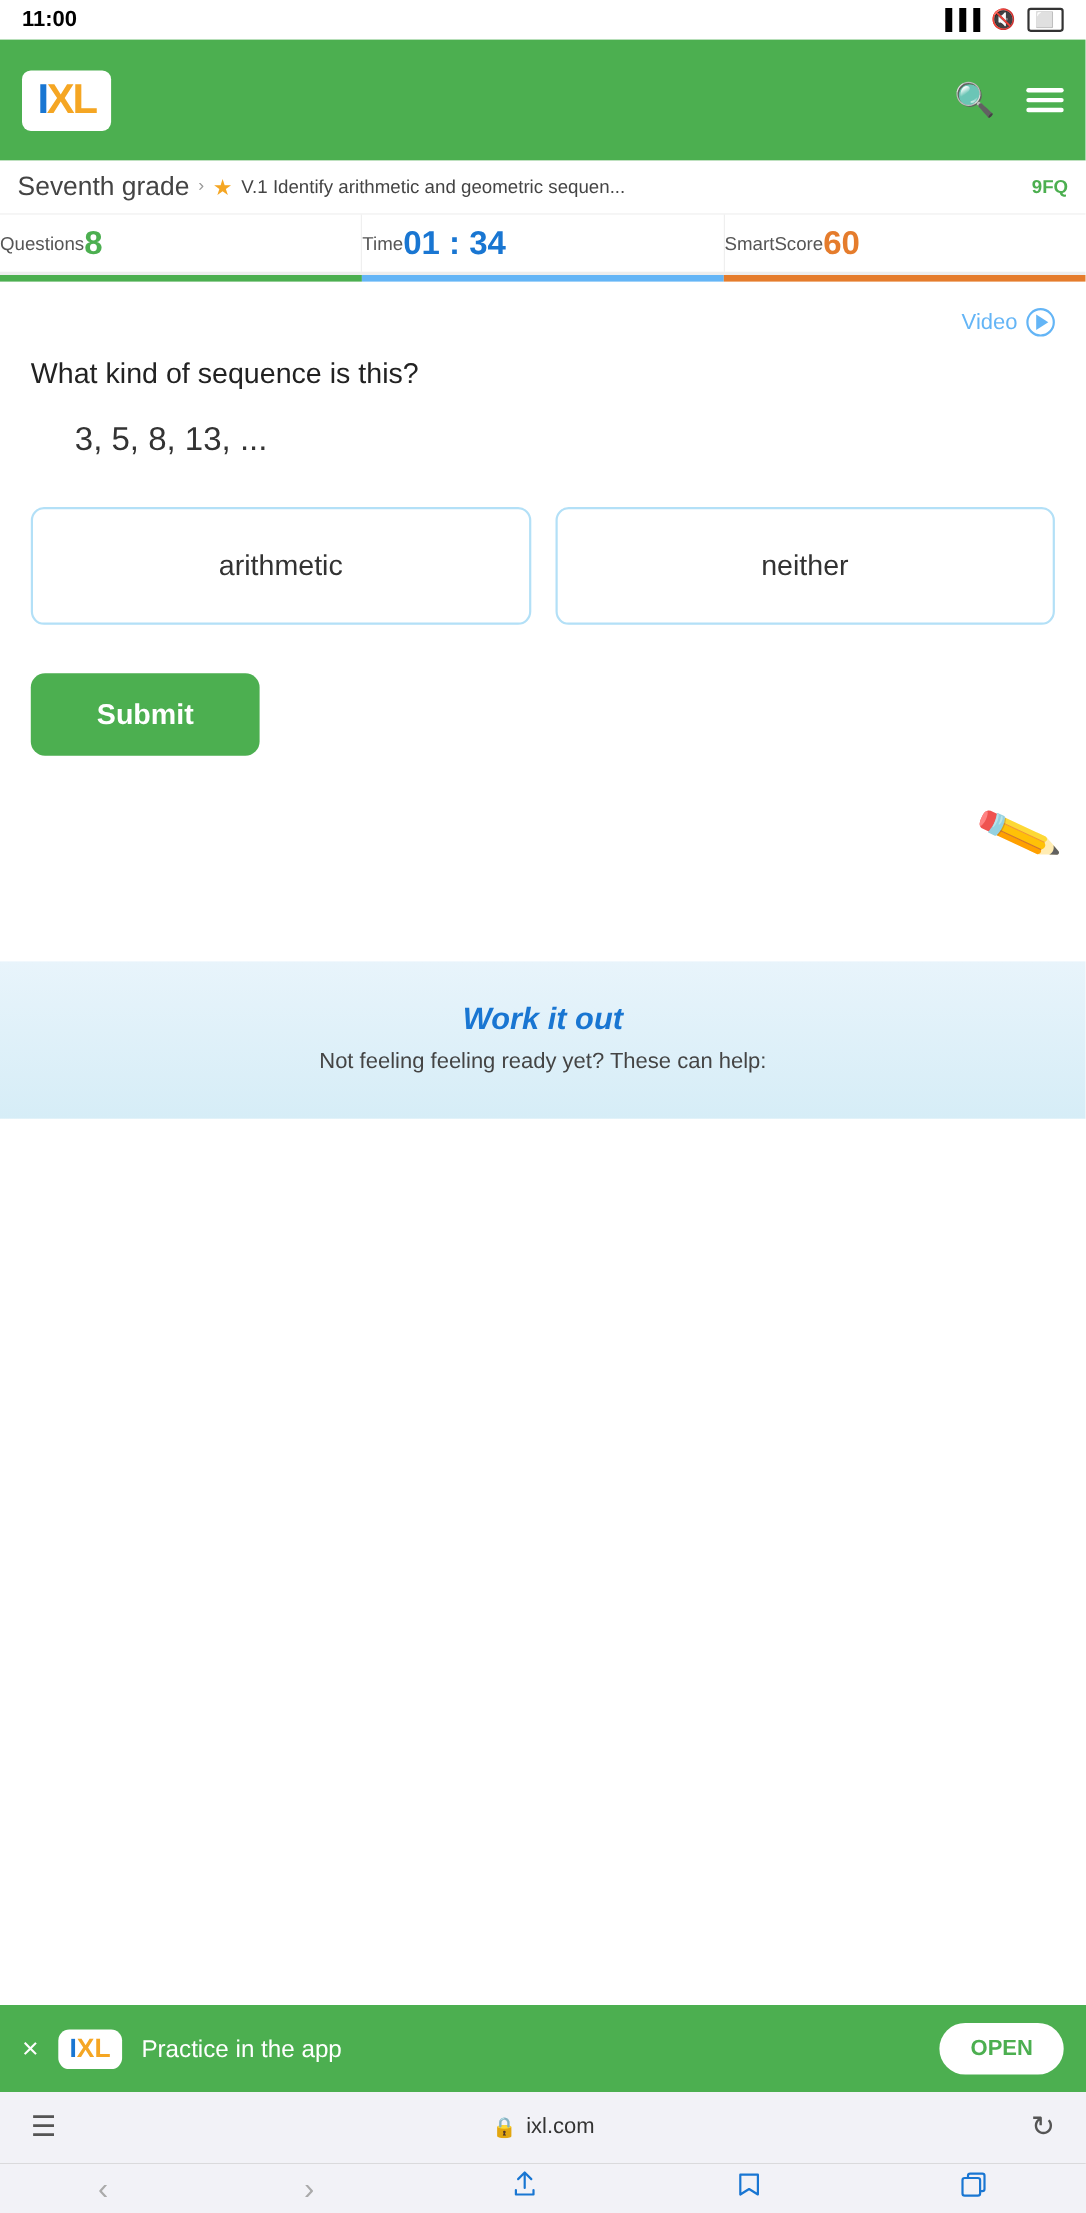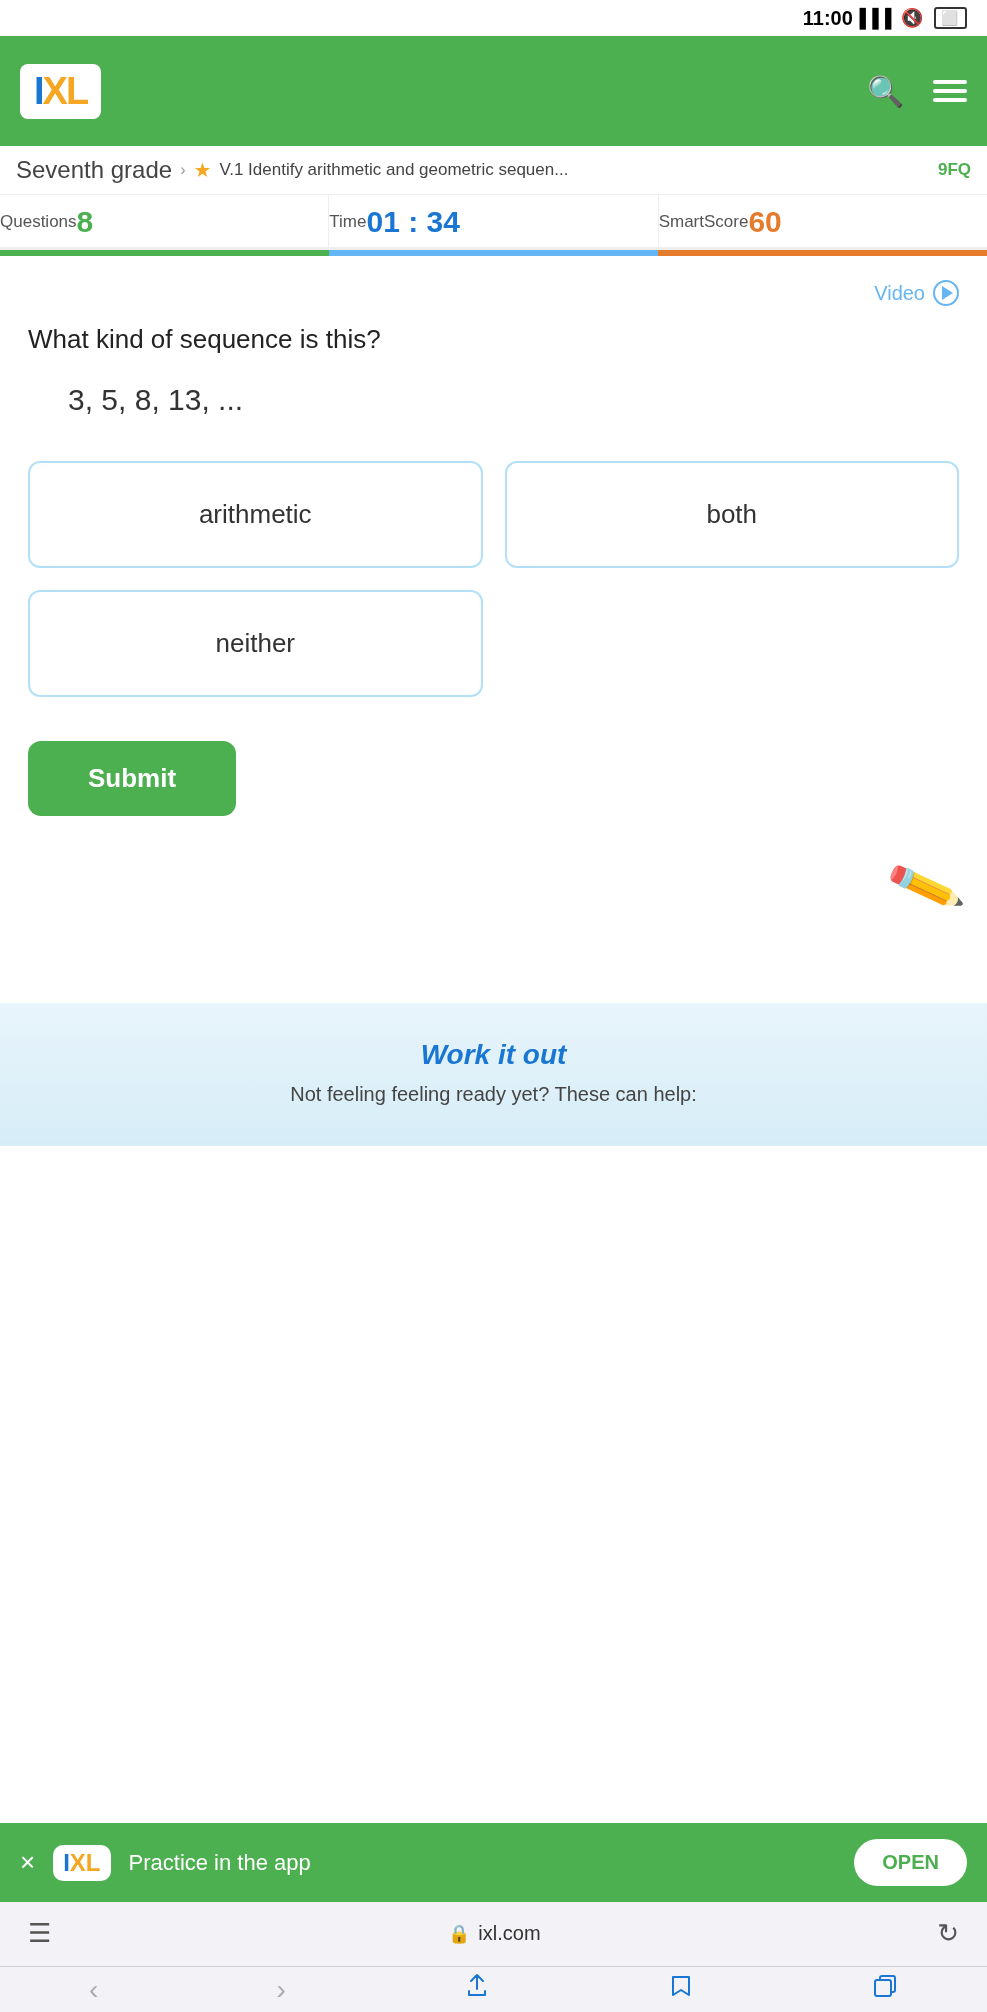--- a/index.html
+++ b/index.html
@@ -12,21 +12,21 @@
       overflow-x: hidden;
     }
 
     
     .status-bar {
       width: 100%;
       height: 36px;
       background: #fff;
       display: flex;
       align-items: center;
-      justify-content: flex-end;
+      justify-content: space-between;
       padding: 0 20px;
       font-size: 18px;
       font-weight: 600;
     }
     .status-bar-left { font-size: 20px; font-weight: 700; }
     .status-bar-right { display: flex; gap: 10px; align-items: center; }
 
     
     .header {
       background: #4caf50;
@@ -401,23 +401,20 @@
   </div>
 
   
   <div class="question-text">What kind of sequence is this?</div>
   <div class="sequence-display">3, 5, 8, 13, ...</div>
 
   
   <div class="answer-grid">
     <div class="answer-option">
       <span>arithmetic</span>
-    </div>
-    <div class="answer-option">
-      <span>both</span>
     </div>
     <div class="answer-option">
       <span>neither</span>
     </div>
   </div>
 
   
   <button class="submit-btn">Submit</button>
 
   

